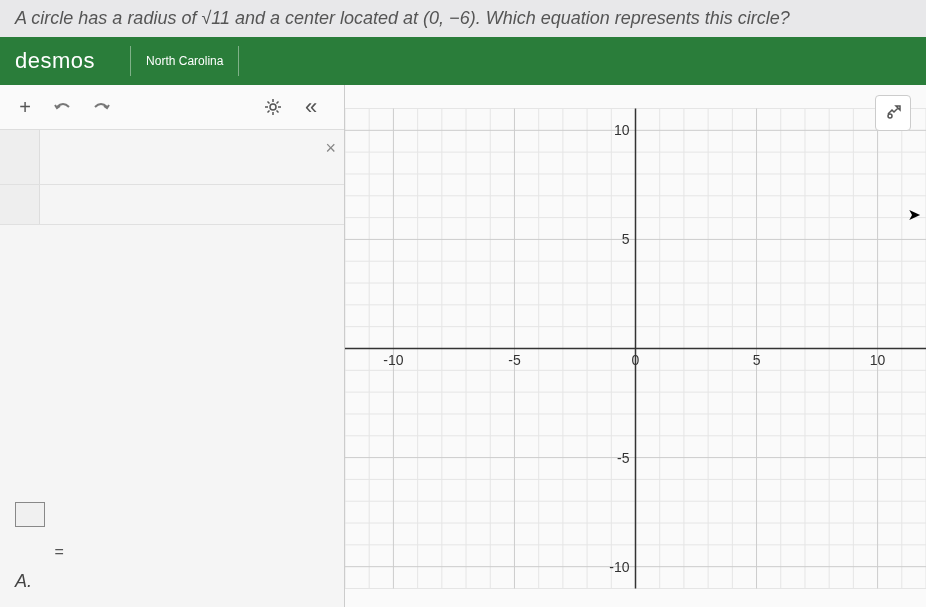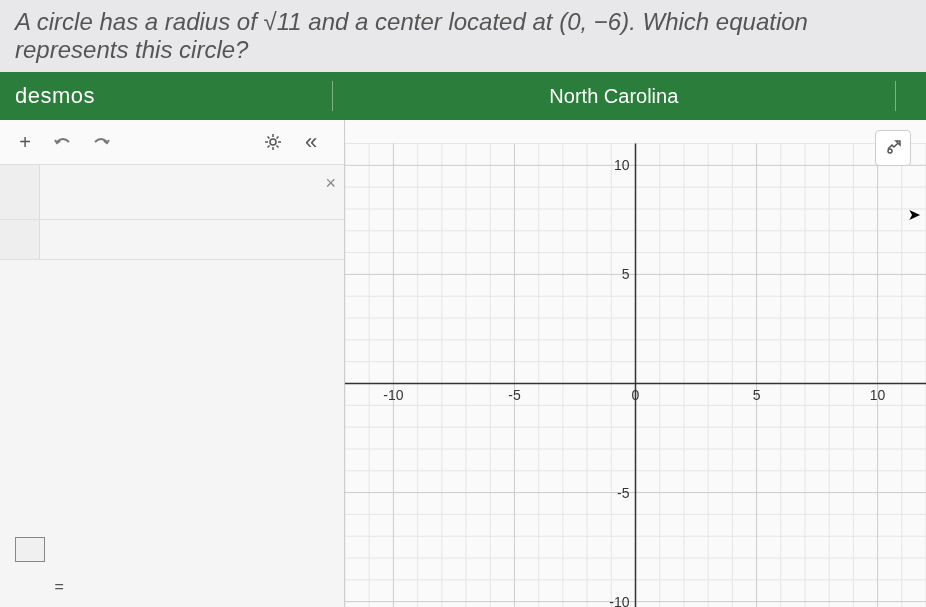--- a/index.html
+++ b/index.html
@@ -6,47 +6,46 @@
     body {
       width: 926px;
       height: 607px;
       background: #e8e8ea;
       font-family: Arial, sans-serif;
       overflow: hidden;
       position: relative;
     }
     .question-text {
       padding: 8px 15px;
-      font-size: 24px;
+      font-size: 18px;
       color: #555;
       font-style: italic;
     }
     .header-bar {
       background: #2a7d3a;
       display: flex;
       align-items: center;
       height: 48px;
       padding: 0 15px;
       color: #fff;
-      justify-content: space-between;
     }
     .logo {
       font-size: 22px;
       font-weight: 400;
       letter-spacing: 0.5px;
       margin-right: 20px;
     }
     .divider {
       width: 1px;
       height: 30px;
       background: rgba(255,255,255,0.4);
       margin: 0 15px;
     }
     .header-text {
-      font-size: 20px;
+      font-size: 12px;
     }
     .main-content {
       display: flex;
       height: calc(100% - 80px);
     }
     .sidebar {
       width: 345px;
       background: #f5f5f5;
       border-right: 1px solid #ccc;
       position: relative;

